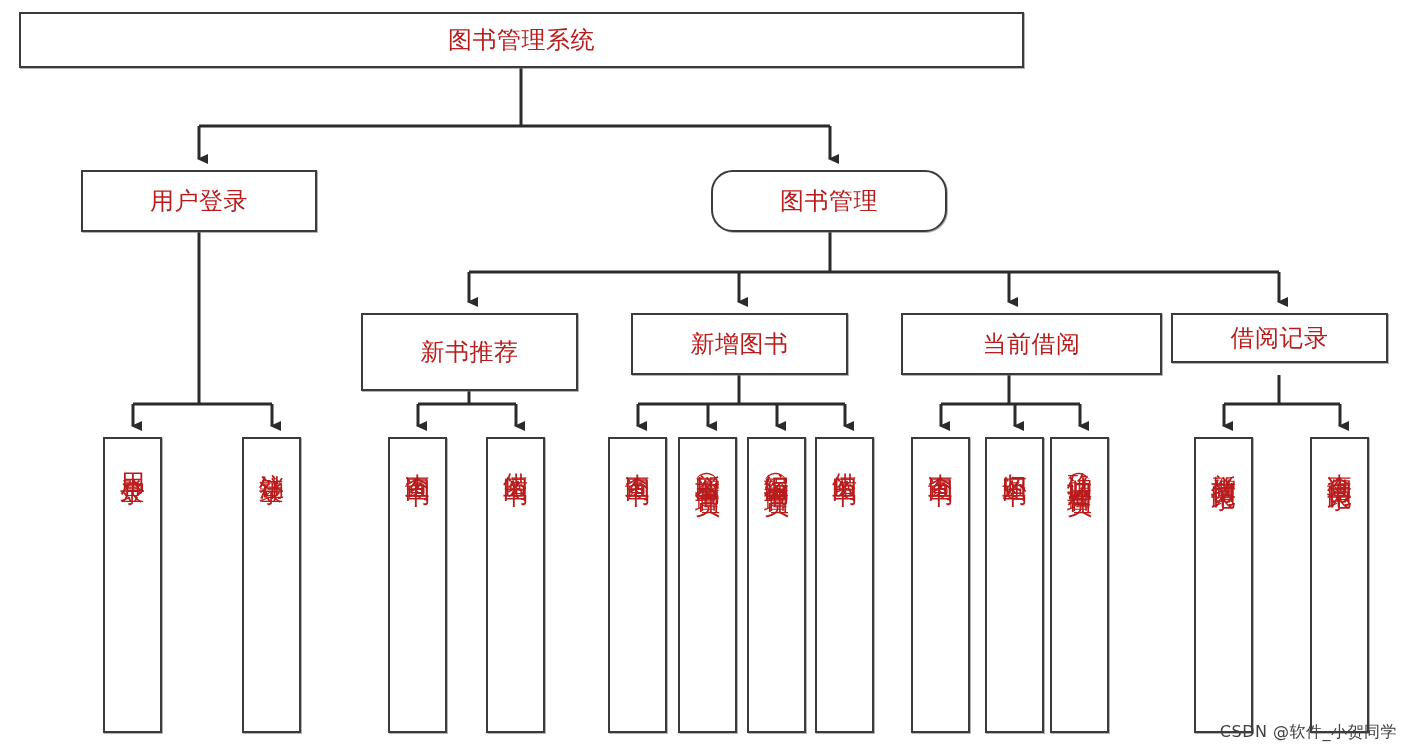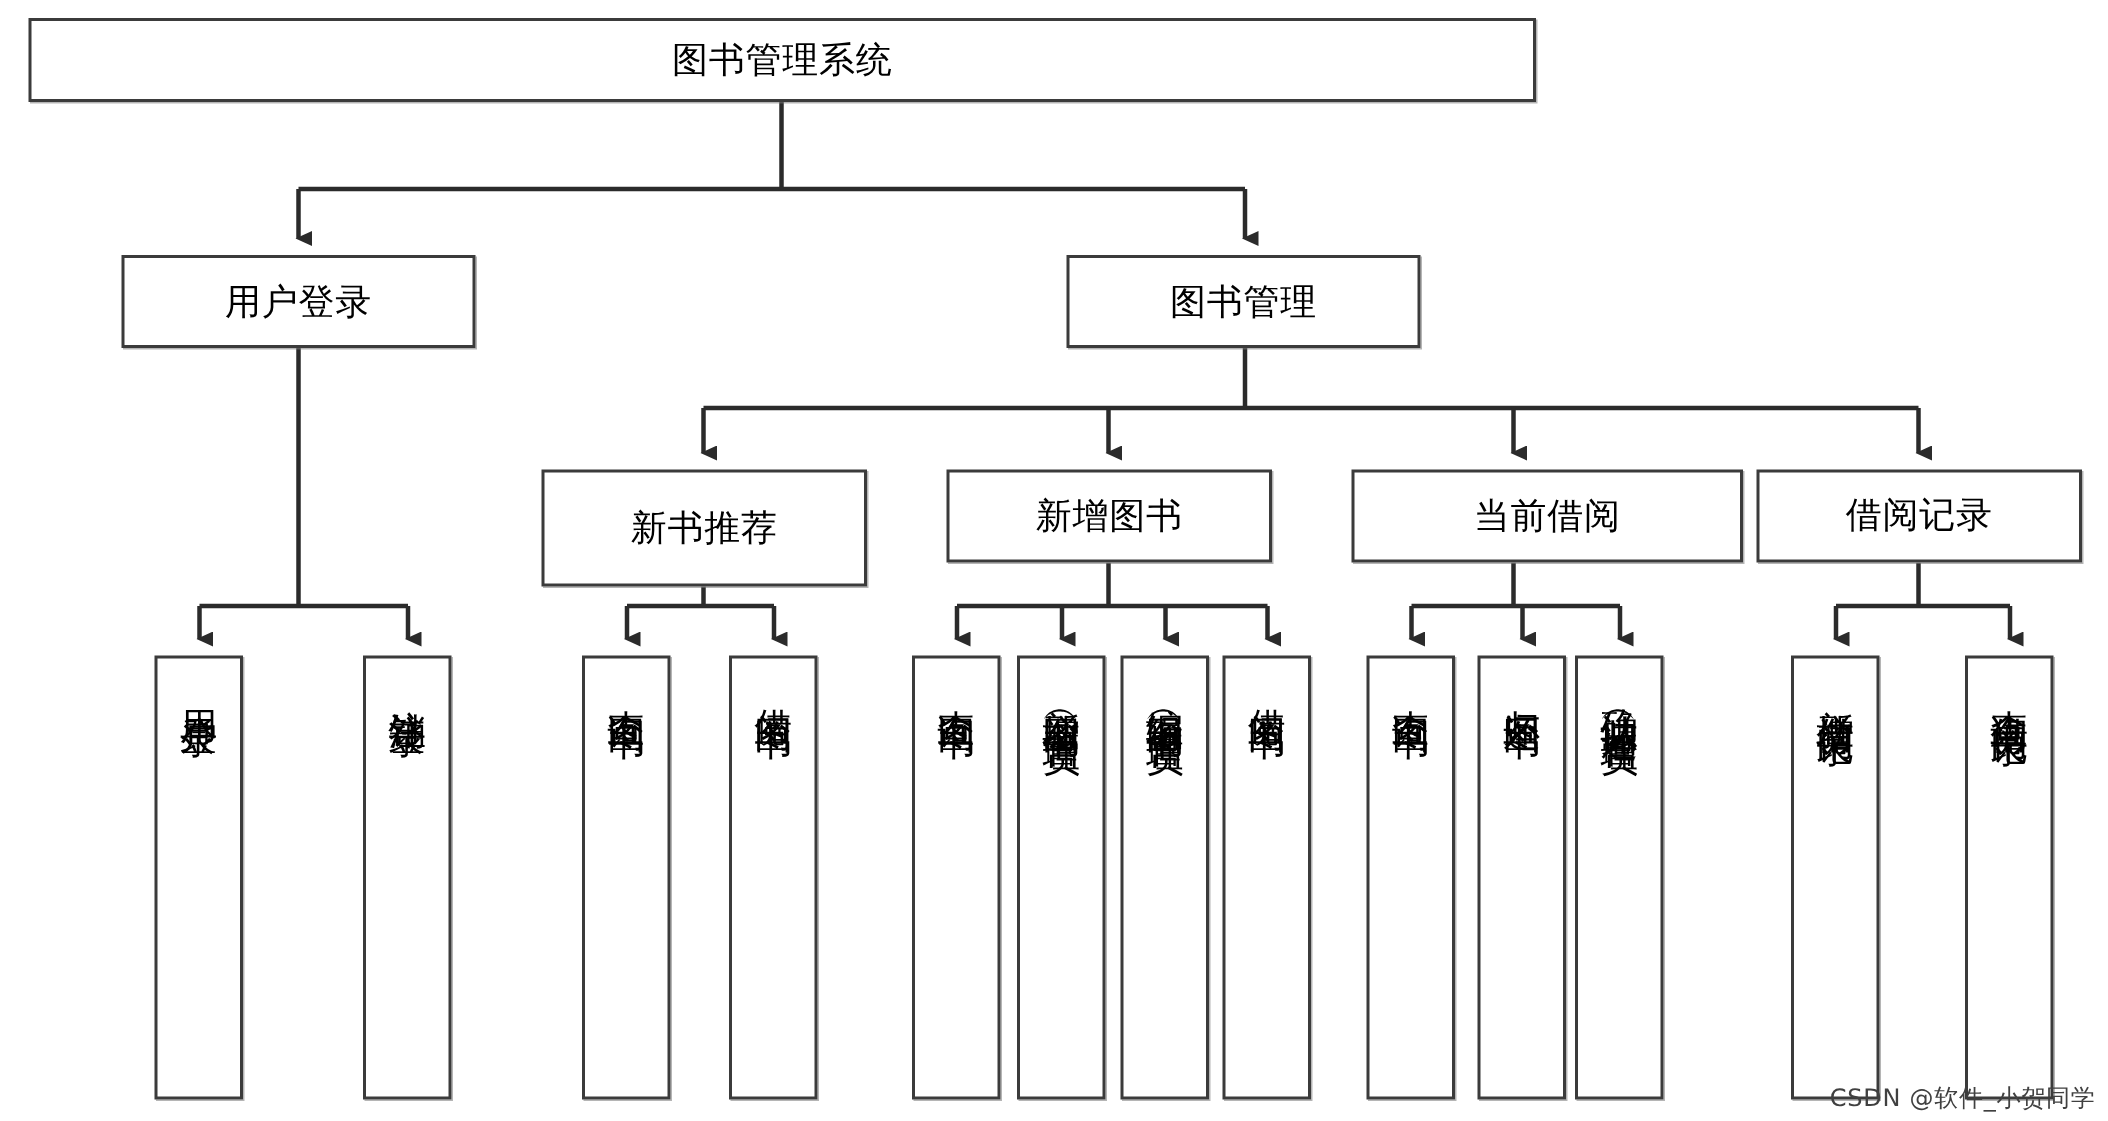--- a/index.html
+++ b/index.html
@@ -27,21 +27,21 @@
     pointer-events: none;
   }
   .node {
     position: absolute;
     box-sizing: border-box;
     border: 2px solid #3b3b3b;
     background: #ffffff;
     display: flex;
     align-items: center;
     justify-content: center;
-    color: #000000;
+    color: #b91c1c;
     box-shadow: 1px 1px 0 rgba(120,120,120,0.55);
   }
   .node .label {
     display: block;
     text-align: center;
     line-height: 1.18;
     letter-spacing: 0.5px;
   }
   .node.horiz .label {
     font-size: 24px;
@@ -123,34 +123,34 @@
     </g>
   </svg>
 
   <div class="node horiz" style="left: 19px; top: 12px; width: 1005px; height: 56px;">
     <span class="label">图书管理系统</span>
   </div>
 
   <div class="node horiz" style="left: 81px; top: 170px; width: 236px; height: 62px;">
     <span class="label">用户登录</span>
   </div>
-  <div class="node horiz" style="left: 711px; top: 170px; width: 236px; height: 62px;">
+  <div class="node horiz" style="left: 711px; top: 170px; width: 236px; height: 62px; border-radius: 22px;">
     <span class="label">图书管理</span>
   </div>
 
   <div class="node horiz" style="left: 361px; top: 313px; width: 217px; height: 78px;">
     <span class="label">新书推荐</span>
   </div>
   <div class="node horiz" style="left: 631px; top: 313px; width: 217px; height: 62px;">
     <span class="label">新增图书</span>
   </div>
   <div class="node horiz" style="left: 901px; top: 313px; width: 261px; height: 62px;">
     <span class="label">当前借阅</span>
   </div>
-  <div class="node horiz" style="left: 1171px; top: 313px; width: 217px; height: 62px; font-family: Liberation Serif, serif;">
+  <div class="node horiz" style="left: 1171px; top: 313px; width: 217px; height: 50px;">
     <span class="label">借阅记录</span>
   </div>
 
   <div class="node vert" style="left: 103px; top: 437px; width: 59px; height: 296px;">
     <span class="label">用户登录</span>
   </div>
   <div class="node vert" style="left: 242px; top: 437px; width: 59px; height: 296px;">
     <span class="label">注销登录</span>
   </div>
   <div class="node vert" style="left: 388px; top: 437px; width: 59px; height: 296px;">

